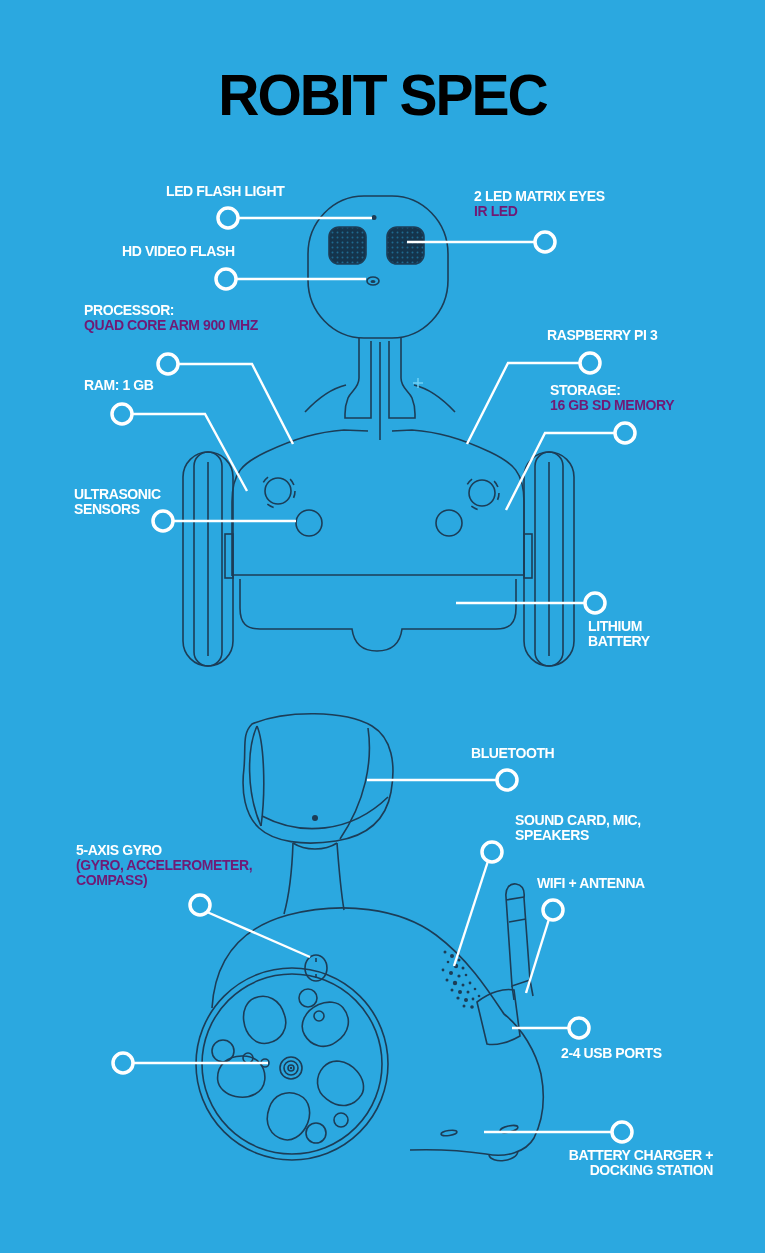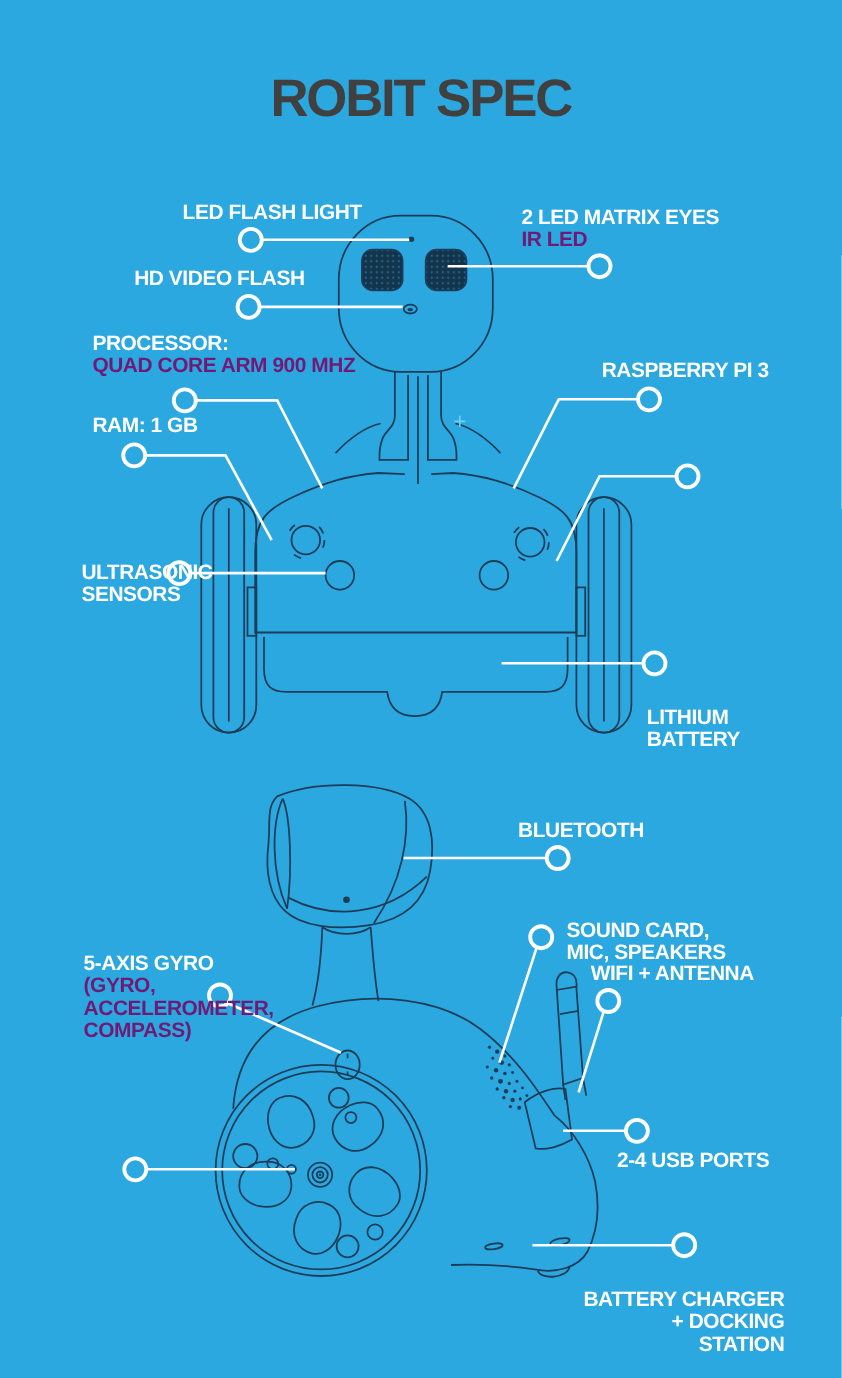--- a/index.html
+++ b/index.html
@@ -3,27 +3,27 @@
 <meta charset="utf-8">
 <style>
   html,body{margin:0;padding:0;}
   #poster{
     position:relative;width:765px;height:1253px;overflow:hidden;
     background:#2BA8E0;
     font-family:"Liberation Sans",sans-serif;
   }
   #title{
     position:absolute;left:0;right:0;top:62px;text-align:center;
-    color:#404040;font-weight:bold;font-size:48px;letter-spacing:-2px;
+    color:#000000;font-weight:bold;font-size:57px;letter-spacing:-2px;
   }
   .callout{
-    position:absolute;color:#FFFFFF;font-weight:bold;font-size:19px;
+    position:absolute;color:#FFFFFF;font-weight:bold;font-size:14px;
     line-height:1.07;letter-spacing:-0.4px;white-space:nowrap;
   }
-  .callout.wrap{white-space:normal;margin-top:24px;}
+  .callout.wrap{white-space:normal;}
   .callout .sub{display:block;color:#701a75;font-weight:bold;}
   .callout.center{text-align:right;}
   svg{position:absolute;left:0;top:0;}
   .ink{stroke:#1C3D57;fill:none;stroke-width:1.6;}
   .leader{stroke:#FFFFFF;fill:none;stroke-width:2.4;}
   .ring{stroke:#FFFFFF;fill:none;stroke-width:3.5;}
 </style>
 </head>
 <body>
 
@@ -220,20 +220,24 @@
   </div>
 
   <div class="callout" style="left:547px;top:328px">
     <span>RASPBERRY PI 3</span>
   </div>
 
   <div class="callout" style="left:84px;top:378px">
     <span>RAM: 1 GB</span>
   </div>
 
+  <div class="callout" style="left:550px;top:383px">
+    <span>STORAGE:</span>
+    <span class="sub">16 GB SD MEMORY</span>
+  </div>
 
   <div class="callout wrap" style="left:74px;top:487px;width:112px">
     <span>ULTRASONIC SENSORS</span>
   </div>
 
   <div class="callout wrap" style="left:588px;top:619px;width:95px">
     <span>LITHIUM BATTERY</span>
   </div>
 
   <div class="callout" style="left:471px;top:746px">

